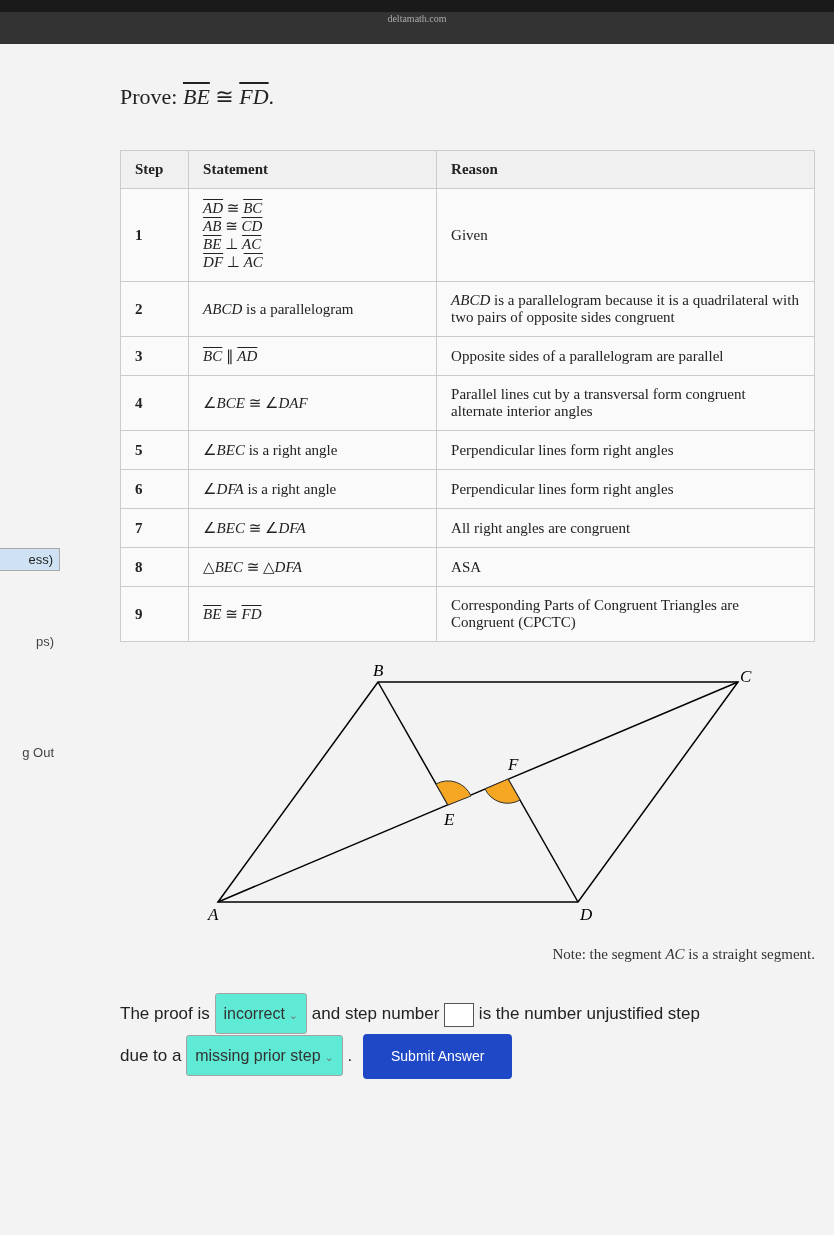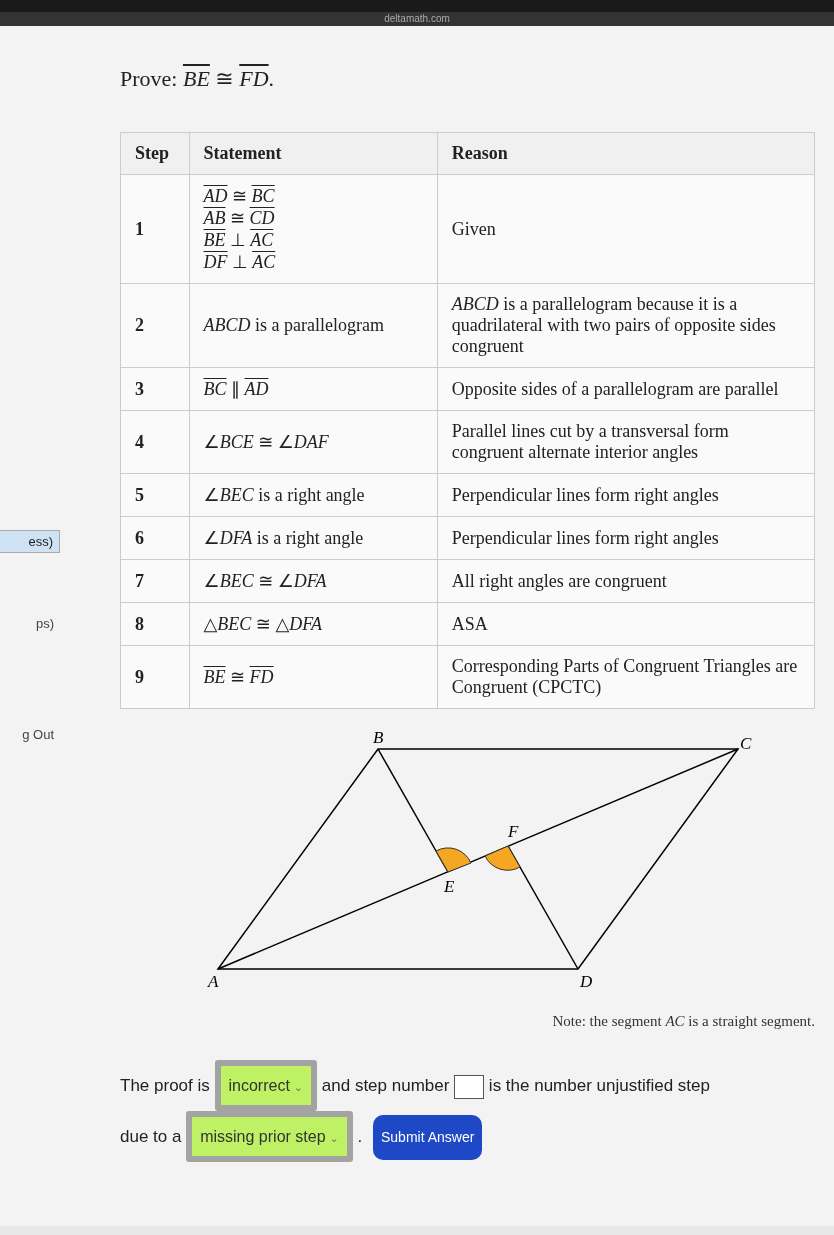--- a/index.html
+++ b/index.html
@@ -1,42 +1,42 @@
 <!DOCTYPE html>
 <html><head>
 <meta charset="utf-8">
 <style>
 html,body{margin:0;padding:0;font-family:Georgia,'Times New Roman',serif;background:#e8e8e8;color:#222}
 .browser-bar{height:12px;background:#1a1a1a}
-.url-strip{height:14px;background:#333;color:#aaa;text-align:center;font-size:10px;line-height:14px;font-family:Liberation Sans, sans-serif}
+.url-strip{height:32px;background:#333;color:#aaa;text-align:center;font-size:10px;line-height:14px;font-family:Liberation Serif, serif}
 .page{background:#f3f3f3;min-height:1200px;position:relative;overflow:hidden}
 .left-col{position:absolute;left:-20px;top:0;width:80px;font-family:Arial;font-size:13px}
 .left-box{background:#cfe2f3;border:1px solid #aaa;padding:3px 6px;margin-top:504px;margin-bottom:60px;text-align:right}
 .left-item{padding:3px 6px;text-align:right;color:#444}
 .content{margin-left:120px;margin-right:19px;padding-top:40px}
 .prove{font-size:22px;margin-bottom:40px}
 .ov{text-decoration:overline}
-.proof-table{border-collapse:collapse;background:#fafafa;font-size:18px}
+.proof-table{border-collapse:collapse;background:#fafafa;font-size:15px}
 .proof-table th,.proof-table td{border:1px solid #ccc;padding:10px 14px;vertical-align:middle;text-align:left}
 .proof-table th{background:#f0f0f0;font-weight:bold}
 .step-col{width:40px;text-align:center;font-weight:bold}
 .stmt-col{width:230px;text-align:center}
 .reason-col{width:370px}
 .math{font-style:italic;font-family:Georgia,serif}
 .diagram{margin:20px 0;text-align:center}
 .note{text-align:right;font-size:15px;color:#333;margin:10px 0 30px 0}
 .answer-block{margin-top:20px;font-size:17px;font-family:Arial}
 .answer-title{font-weight:bold;display:inline}
 .attempt{color:#888;font-size:14px}
 .kbd-icon{float:right;border:1px solid #888;border-radius:3px;padding:2px 5px;font-size:12px;font-family:Arial;color:#555;background:#eee}
 .answer-line{margin-top:18px;line-height:2.2}
-.select-box{display:inline-block;border:6px solid #a3a3a3;background:#bef264;padding:2px 8px;border-radius:3px;font-size:16px;color:#333}
+.select-box{display:inline-block;border:1px solid #a3a3a3;background:#5eead4;padding:2px 8px;border-radius:3px;font-size:16px;color:#333}
 .arrow{font-size:11px;color:#777;padding-left:4px}
 .num-box{display:inline-block;width:28px;height:22px;border:1px solid #555;background:#fff;vertical-align:middle}
-.submit-btn{display:inline-block;background:#1f48c7;color:#fff;padding:7px 8px;font-size:14px;border-radius:10px;margin-left:6px;font-family:Arial}
+.submit-btn{display:inline-block;background:#1f48c7;color:#fff;padding:7px 28px;font-size:14px;border-radius:4px;margin-left:6px;font-family:Arial}
 svg text{font-family:Georgia,serif;font-style:italic;font-size:17px}
 </style>
 </head>
 <body>
 
 <div class="browser-bar"></div>
 <div class="url-strip">deltamath.com</div>
 
 <div class="page">
   <div class="left-col">

